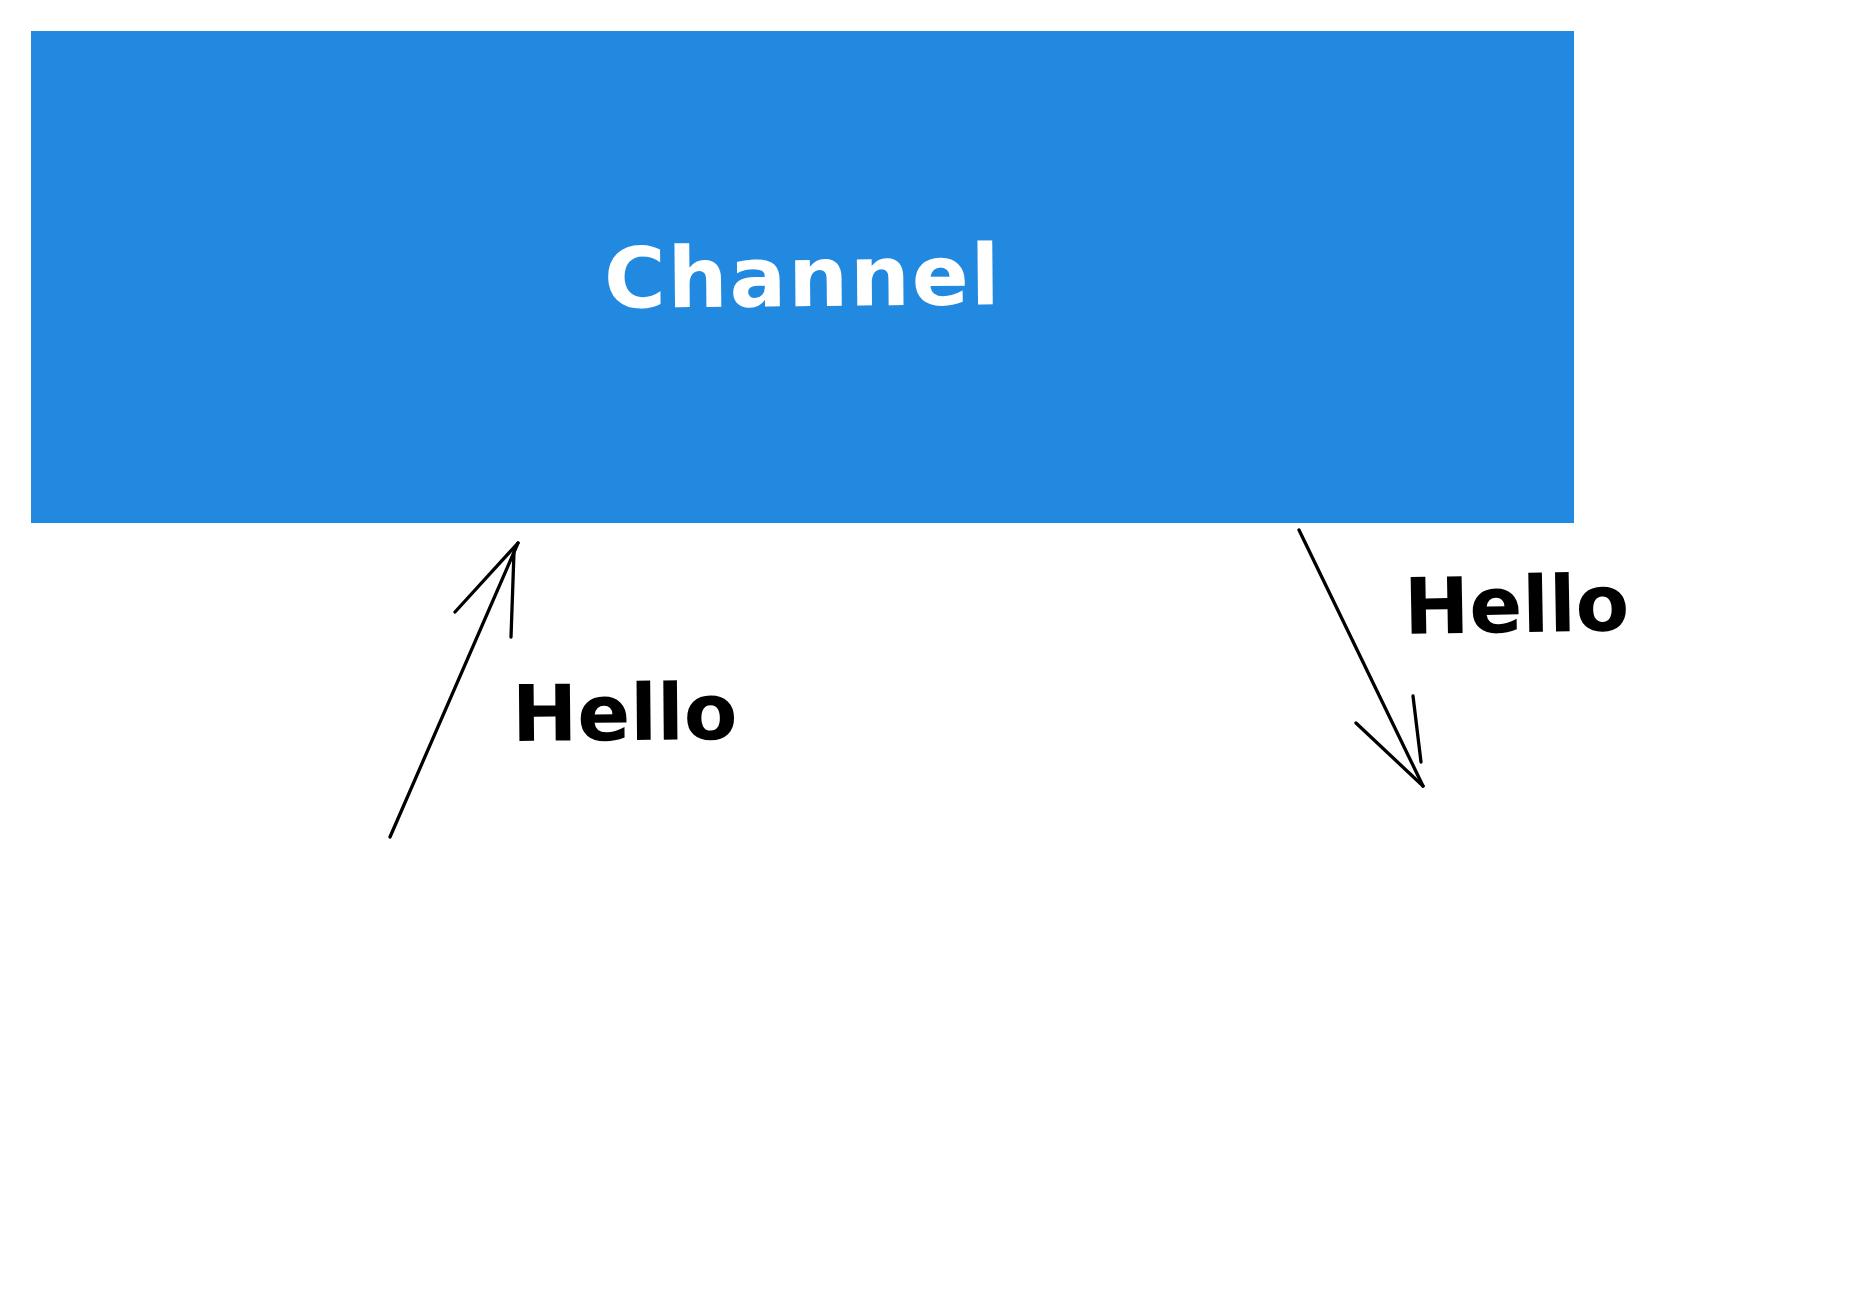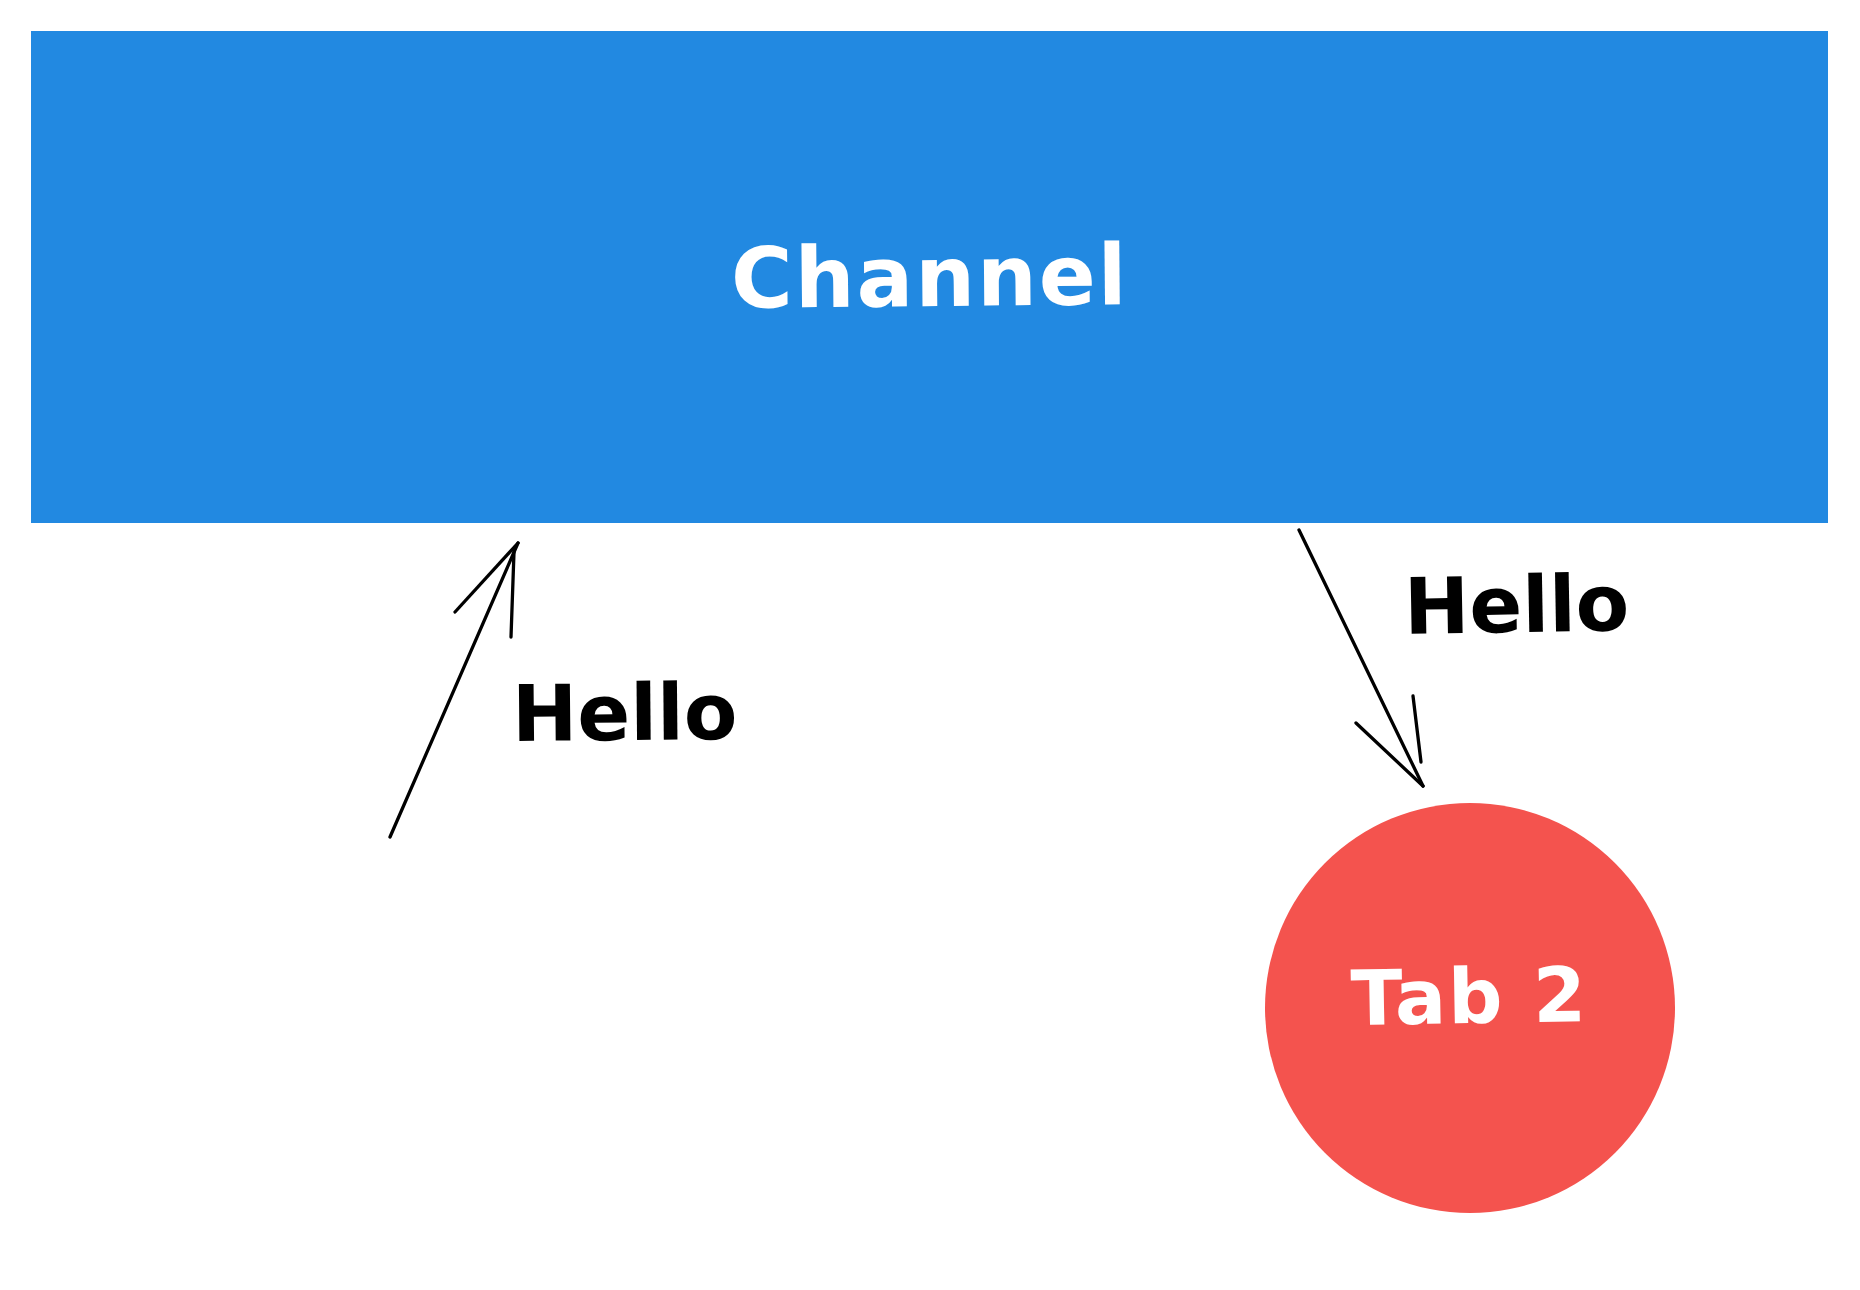--- a/index.html
+++ b/index.html
@@ -29,21 +29,21 @@
   .node {
     position: absolute;
     display: flex;
     align-items: center;
     justify-content: center;
     box-sizing: border-box;
   }
   .node-rect {
     left: 31px;
     top: 31px;
-    width: 1797px;
+    width: 1543px;
     height: 492px;
   }
   .node-label {
     font-weight: 700;
     letter-spacing: 2px;
     white-space: nowrap;
     user-select: none;
   }
   .node-rect .node-label {
     font-size: 84px;
@@ -103,21 +103,18 @@
       <line x1="1423" y1="786" x2="1356" y2="723"></line>
       <line x1="1413" y1="696" x2="1421" y2="762"></line>
     </g>
   </svg>
 
   <div class="node node-rect" style="background-color: rgb(34, 137, 225); color: rgb(255, 255, 255);">
     <span class="node-label">Channel</span>
   </div>
 
 
-  <div class="node node-circle node-circle-tab2" style="background-color: rgb(244, 83, 78); color: rgb(255, 255, 255);">
-    <span class="node-label">Tab 2</span>
-  </div>
 
   <div class="edge-label edge-label-left">Hello</div>
 
   <div class="edge-label edge-label-right">Hello</div>
 
 </div>
 
 </body></html>

